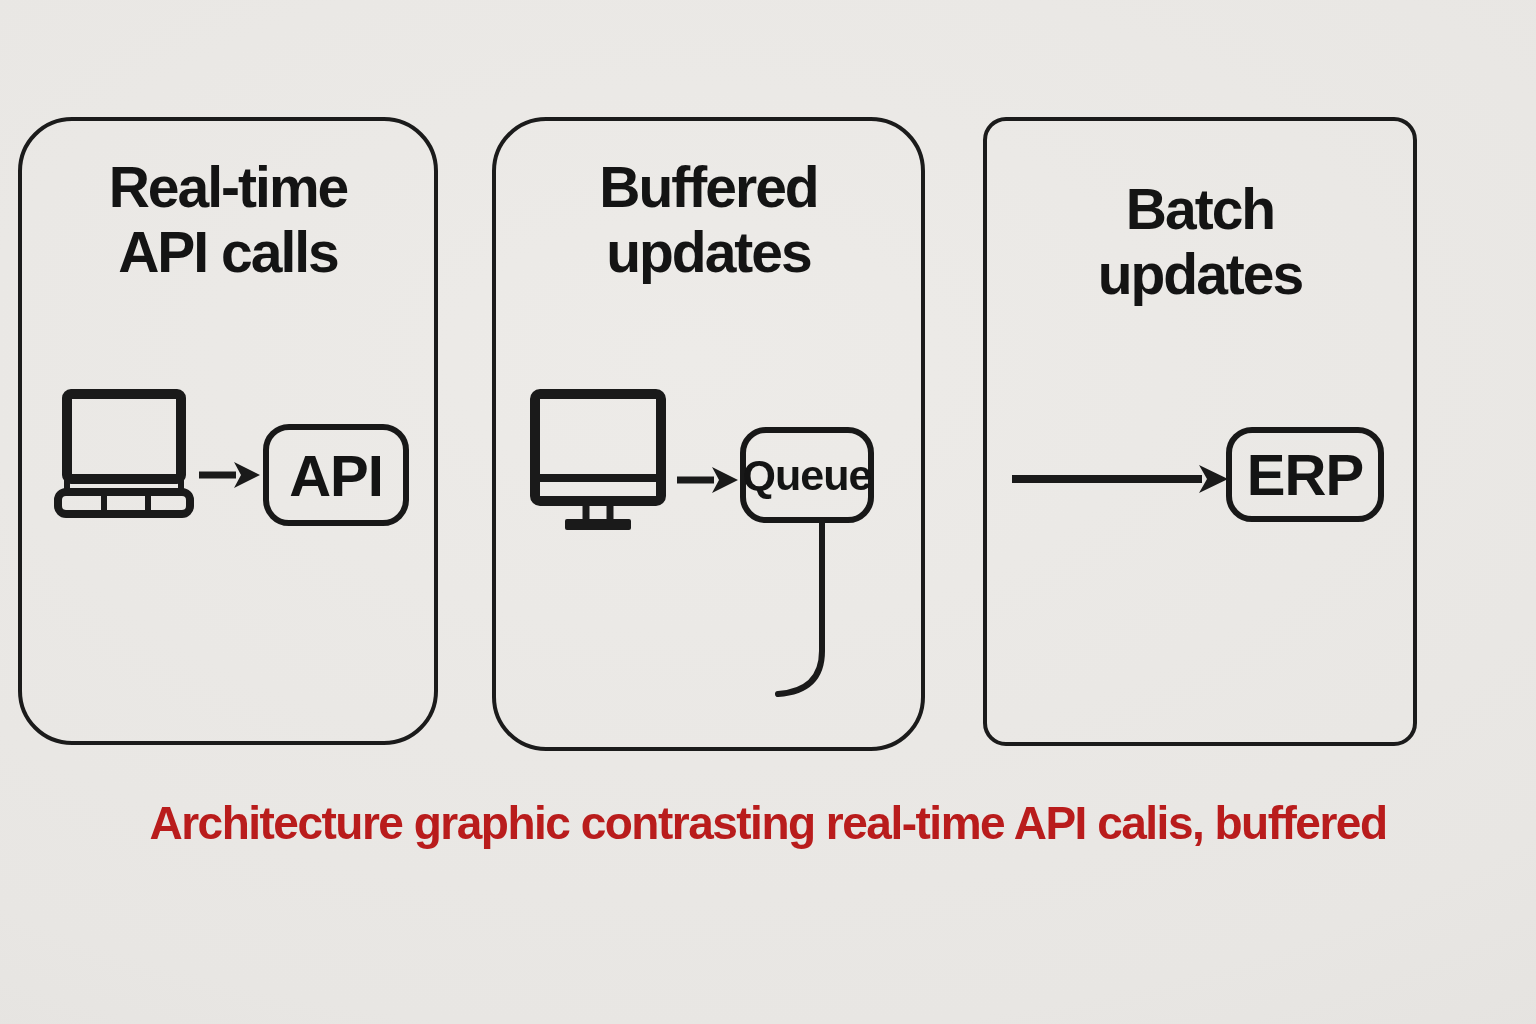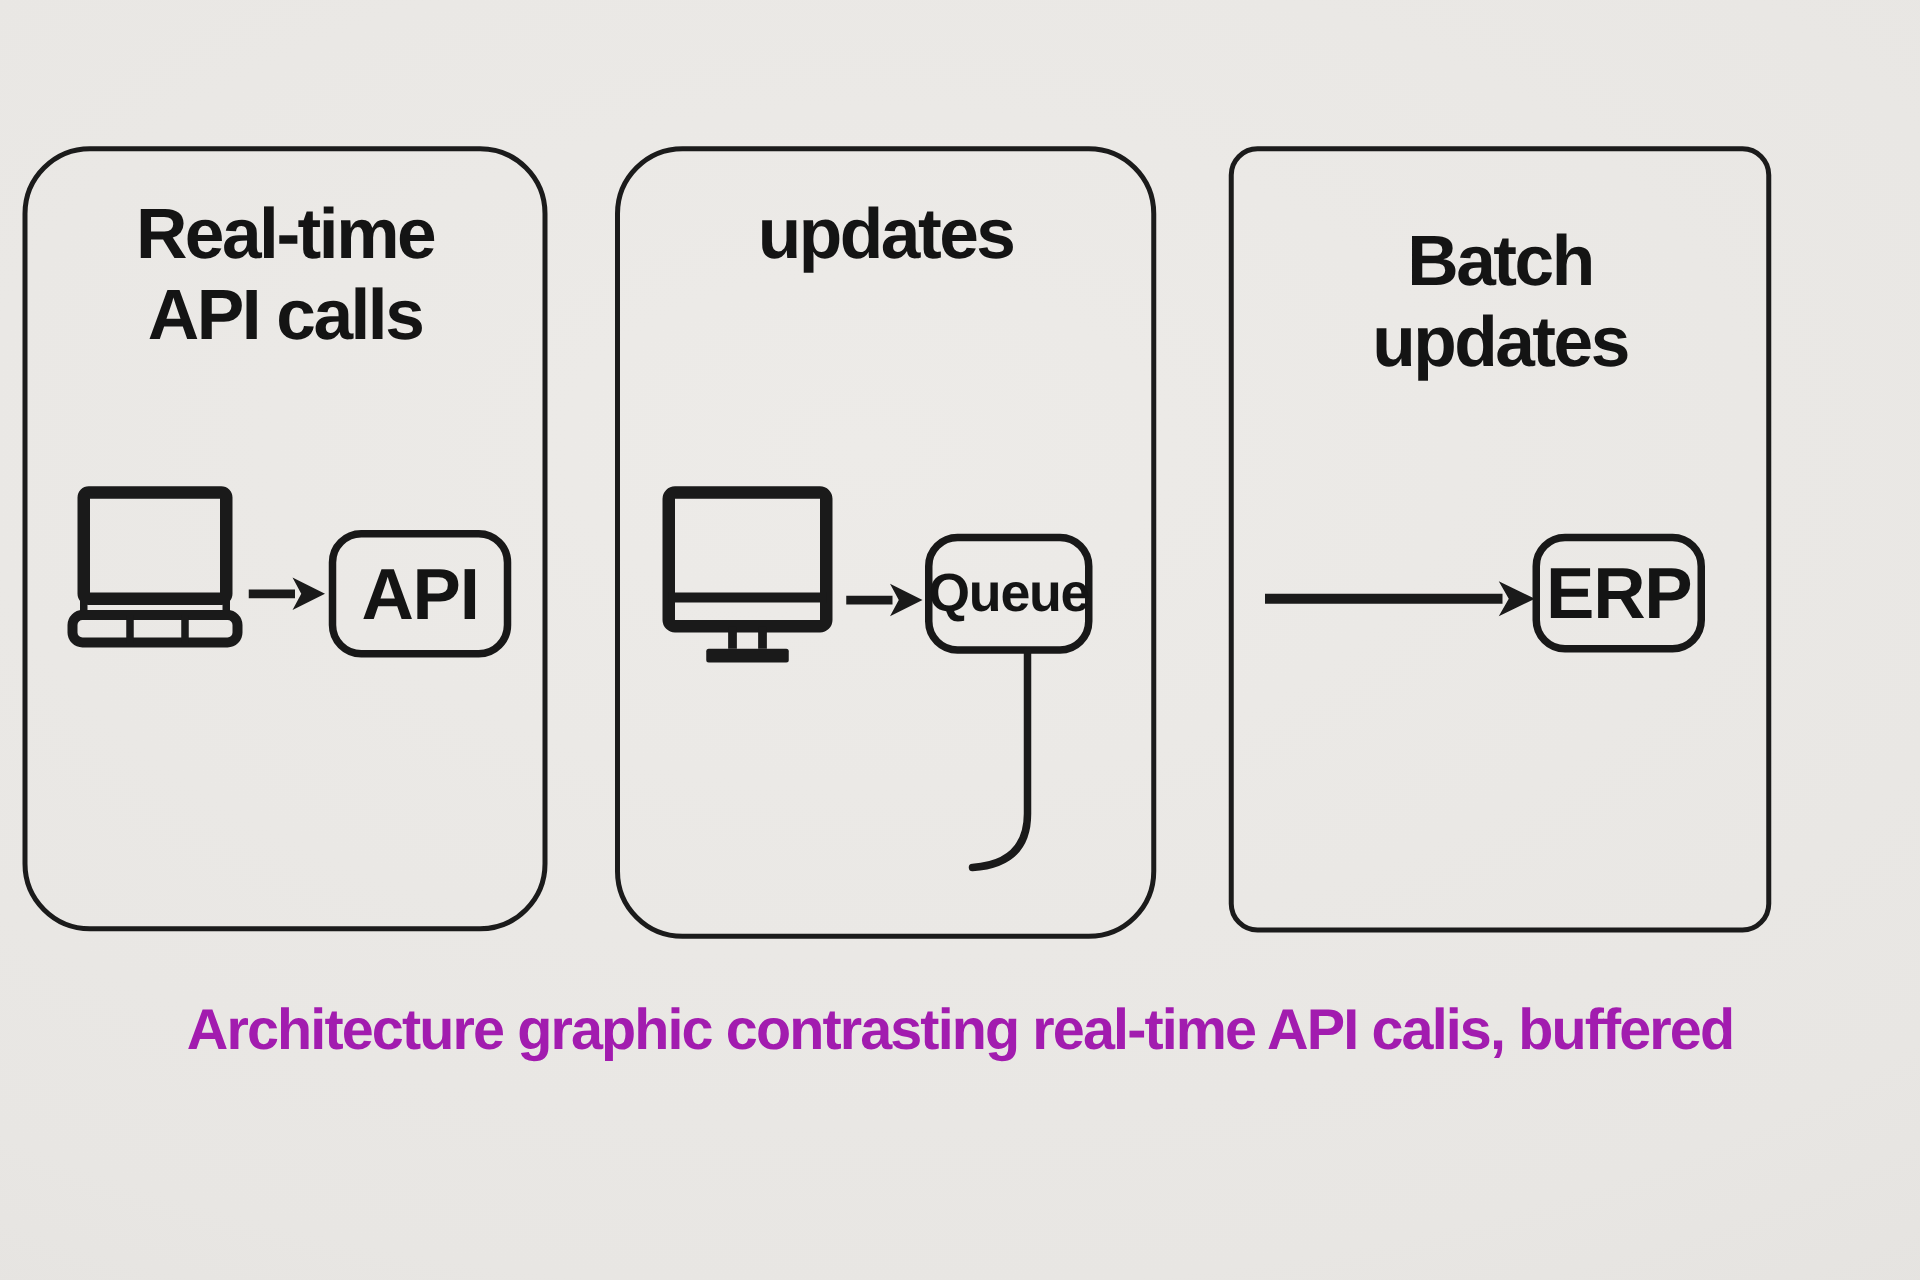--- a/index.html
+++ b/index.html
@@ -54,37 +54,37 @@
     align-items: center;
     justify-content: center;
     font-weight: 700;
     font-size: 58px;
     letter-spacing: -1px;
     color: #141414;
     background: transparent;
   }
   .node-api   { left: 241px; top: 303px; width: 146px; height: 102px; }
   .node-queue { left: 244px; top: 306px; width: 134px; height:  96px; font-size: 43px; }
-  .node-erp   { left: 239px; top: 306px; width: 138px; height:  95px; }
+  .node-erp   { left: 239px; top: 306px; width: 158px; height:  95px; }
 
   svg { display: block; }
   .stroke { stroke: #1a1a1a; fill: none; }
   .fill   { fill: #1a1a1a; stroke: none; }
 
   .caption {
     position: absolute;
     left: 0;
     top: 789px;
     width: 1536px;
     text-align: center;
     font-weight: 700;
     font-size: 46px;
     letter-spacing: -1.5px;
     line-height: 1.5;
-    color: #a21caf;
+    color: #b91c1c;
   }
   .caption .cl { display: block; }
 </style>
 </head>
 <body>
 
 <div class="canvas">
 
   <section class="panel panel-1">
     <div class="panel-title">
@@ -109,20 +109,21 @@
       </svg>
     </span>
 
     <div class="node-box node-api">
       <span>API</span>
     </div>
   </section>
 
   <section class="panel panel-2">
     <div class="panel-title">
+      <span class="tl">Buffered</span>
       <span class="tl">updates</span>
     </div>
 
     <span class="abs" style="left:32px; top:267px;">
       <svg width="140" height="145" viewBox="0 0 140 145">
         <rect class="stroke" x="7" y="6" width="126" height="107" rx="5" stroke-width="10"></rect>
         <line class="stroke" x1="7" y1="90" x2="133" y2="90" stroke-width="8"></line>
         <line class="stroke" x1="58" y1="113" x2="58" y2="131" stroke-width="7"></line>
         <line class="stroke" x1="82" y1="113" x2="82" y2="131" stroke-width="7"></line>
         <rect class="fill" x="37" y="131" width="66" height="11" rx="2"></rect>

